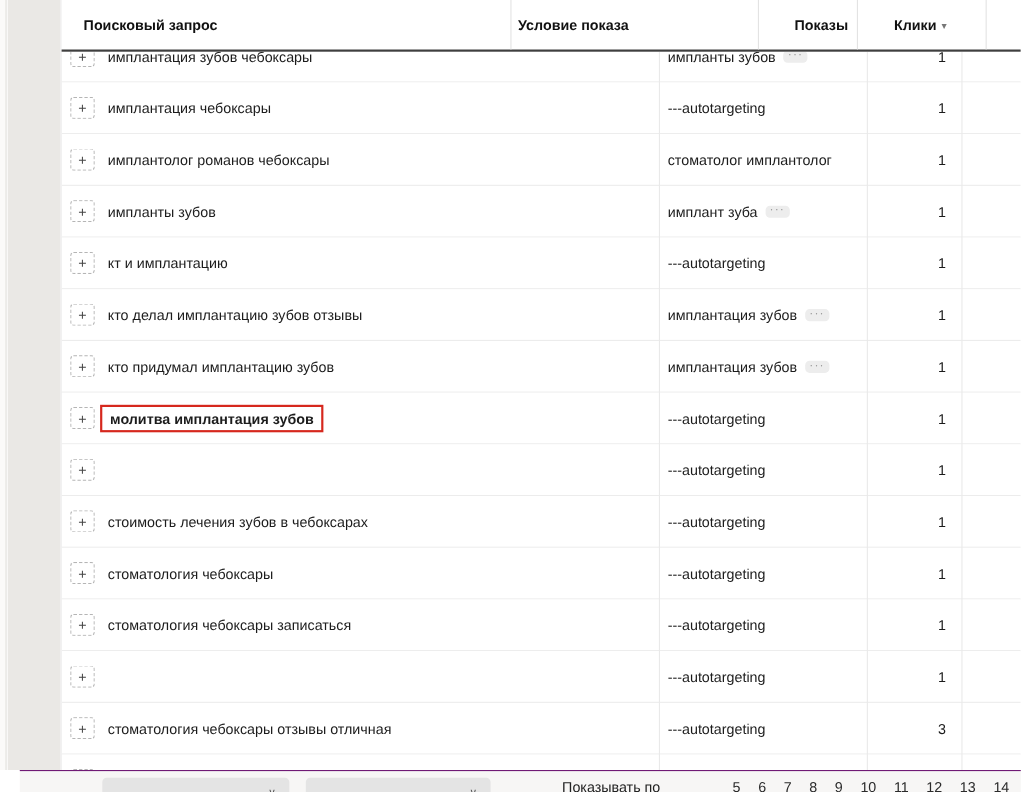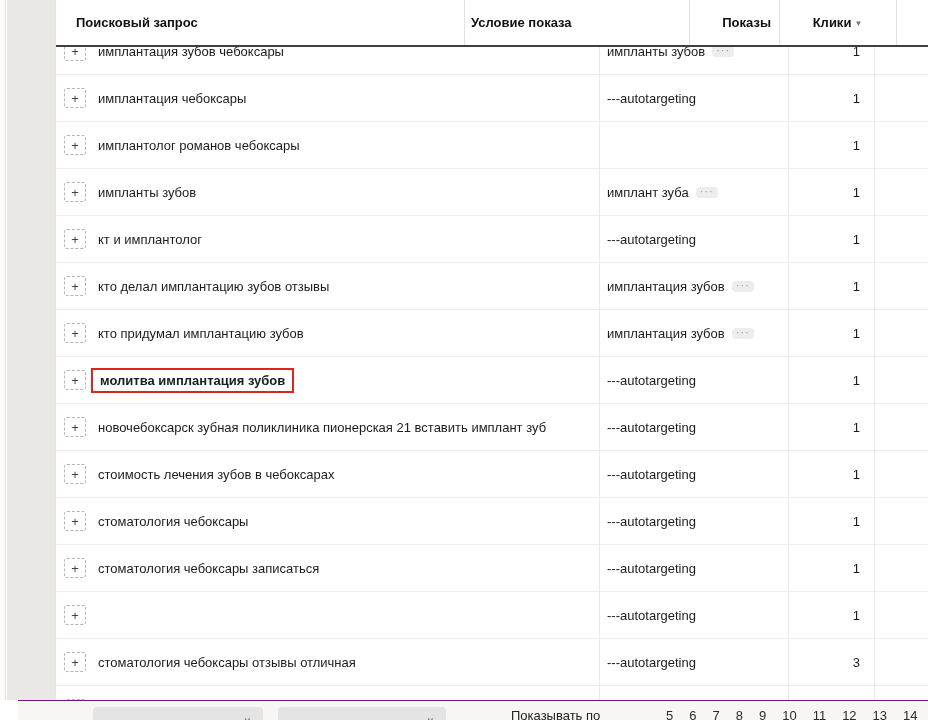--- a/index.html
+++ b/index.html
@@ -118,41 +118,44 @@
           </div>
           <div class="cell c-clicks">
             <span>1</span>
           </div>
         </div>
         <div class="row">
           <div class="cell c-query">
             <button class="plus-btn">+</button>
             <span class="query-text">имплантолог романов чебоксары</span>
           </div>
+          <div class="cell c-cond">
+            <span class="cond-text">стоматолог имплантолог</span>
+          </div>
           <div class="cell c-clicks">
             <span>1</span>
           </div>
         </div>
         <div class="row">
           <div class="cell c-query">
             <button class="plus-btn">+</button>
             <span class="query-text">импланты зубов</span>
           </div>
           <div class="cell c-cond">
             <span class="cond-text">имплант зуба</span>
             <span class="more-badge">···</span>
           </div>
           <div class="cell c-clicks">
             <span>1</span>
           </div>
         </div>
         <div class="row">
           <div class="cell c-query">
             <button class="plus-btn">+</button>
-            <span class="query-text">кт и имплантолог</span>
+            <span class="query-text">кт и имплантацию</span>
           </div>
           <div class="cell c-cond">
             <span class="cond-text">---autotargeting</span>
           </div>
           <div class="cell c-clicks">
             <span>1</span>
           </div>
         </div>
         <div class="row">
           <div class="cell c-query">
@@ -188,21 +191,20 @@
           <div class="cell c-cond">
             <span class="cond-text">---autotargeting</span>
           </div>
           <div class="cell c-clicks">
             <span>1</span>
           </div>
         </div>
         <div class="row">
           <div class="cell c-query">
             <button class="plus-btn">+</button>
-            <span class="query-text">новочебоксарск зубная поликлиника пионерская 21 вставить имплант зуб</span>
           </div>
           <div class="cell c-cond">
             <span class="cond-text">---autotargeting</span>
           </div>
           <div class="cell c-clicks">
             <span>1</span>
           </div>
         </div>
         <div class="row">
           <div class="cell c-query">

